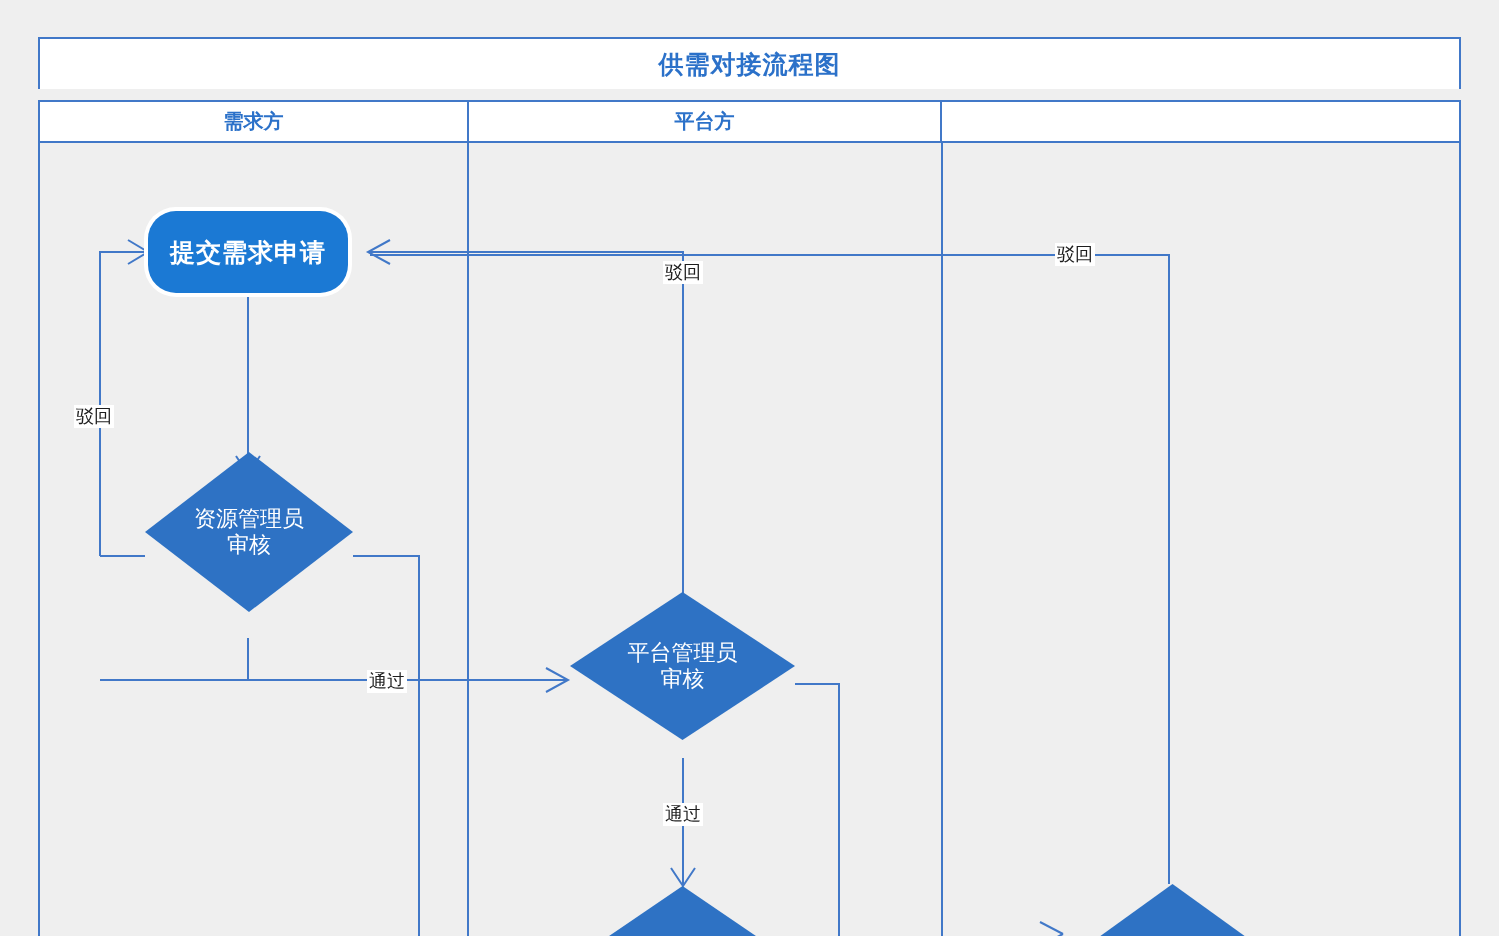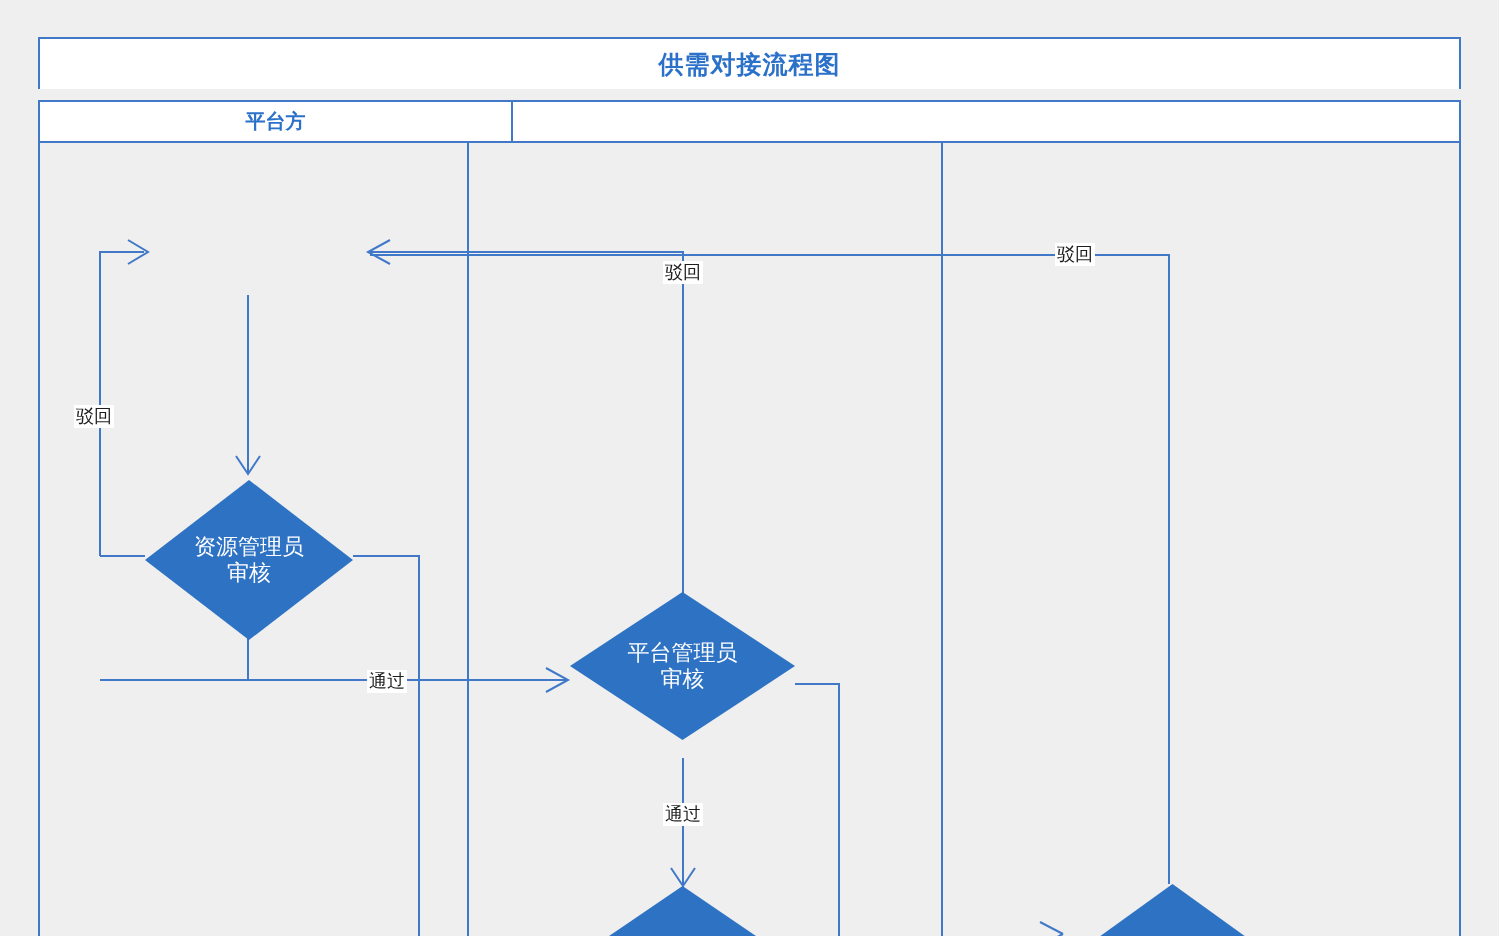--- a/index.html
+++ b/index.html
@@ -141,21 +141,21 @@
     position: relative;
     z-index: 2;
     font-size: 22px;
     color: #ffffff;
     white-space: pre-line;
     line-height: 1.2;
   }
 
   .node-d-res1 {
     left: 145px;
-    top: 480px;
+    top: 452px;
     width: 208px;
     height: 160px;
   }
   .node-d-plat {
     left: 570px;
     top: 592px;
     width: 225px;
     height: 148px;
   }
   .node-d-bottom-mid {
@@ -194,20 +194,21 @@
 
   <div class="lane-body"></div>
   <div class="lane-divider d1"></div>
   <div class="lane-divider d2"></div>
 
   <div class="title-row">
     <div class="title-text">供需对接流程图</div>
   </div>
 
   <div class="header-row">
+    <div class="header-cell c0">需求方</div>
     <div class="header-cell c1">平台方</div>
   </div>
 
   <svg id="edges" viewBox="0 0 1499 936" xmlns="http://www.w3.org/2000/svg">
     <g stroke="#4178c8" stroke-width="2" fill="none" stroke-linecap="butt" stroke-linejoin="miter">
 
       <path d="M 248,295 L 248,472"></path>
       <path d="M 236,456 L 248,474 L 260,456"></path>
 
       <path d="M 248,638 L 248,680 L 100,680"></path>
@@ -229,20 +230,21 @@
       <path d="M 795,684 L 839,684 L 839,936"></path>
 
       <path d="M 1169,884 L 1169,255 L 1055,255"></path>
       <path d="M 1055,255 L 370,255"></path>
 
       <path d="M 1040,922 L 1063,934"></path>
       <path d="M 1040,946 L 1063,934"></path>
     </g>
   </svg>
 
+  <div class="node node-start">提交需求申请</div>
 
   <div class="node node-diamond node-d-res1">
     <div class="dia-shape"></div>
     <div class="dia-label">资源管理员
 审核</div>
   </div>
 
   <div class="node node-diamond node-d-plat">
     <div class="dia-shape"></div>
     <div class="dia-label">平台管理员

